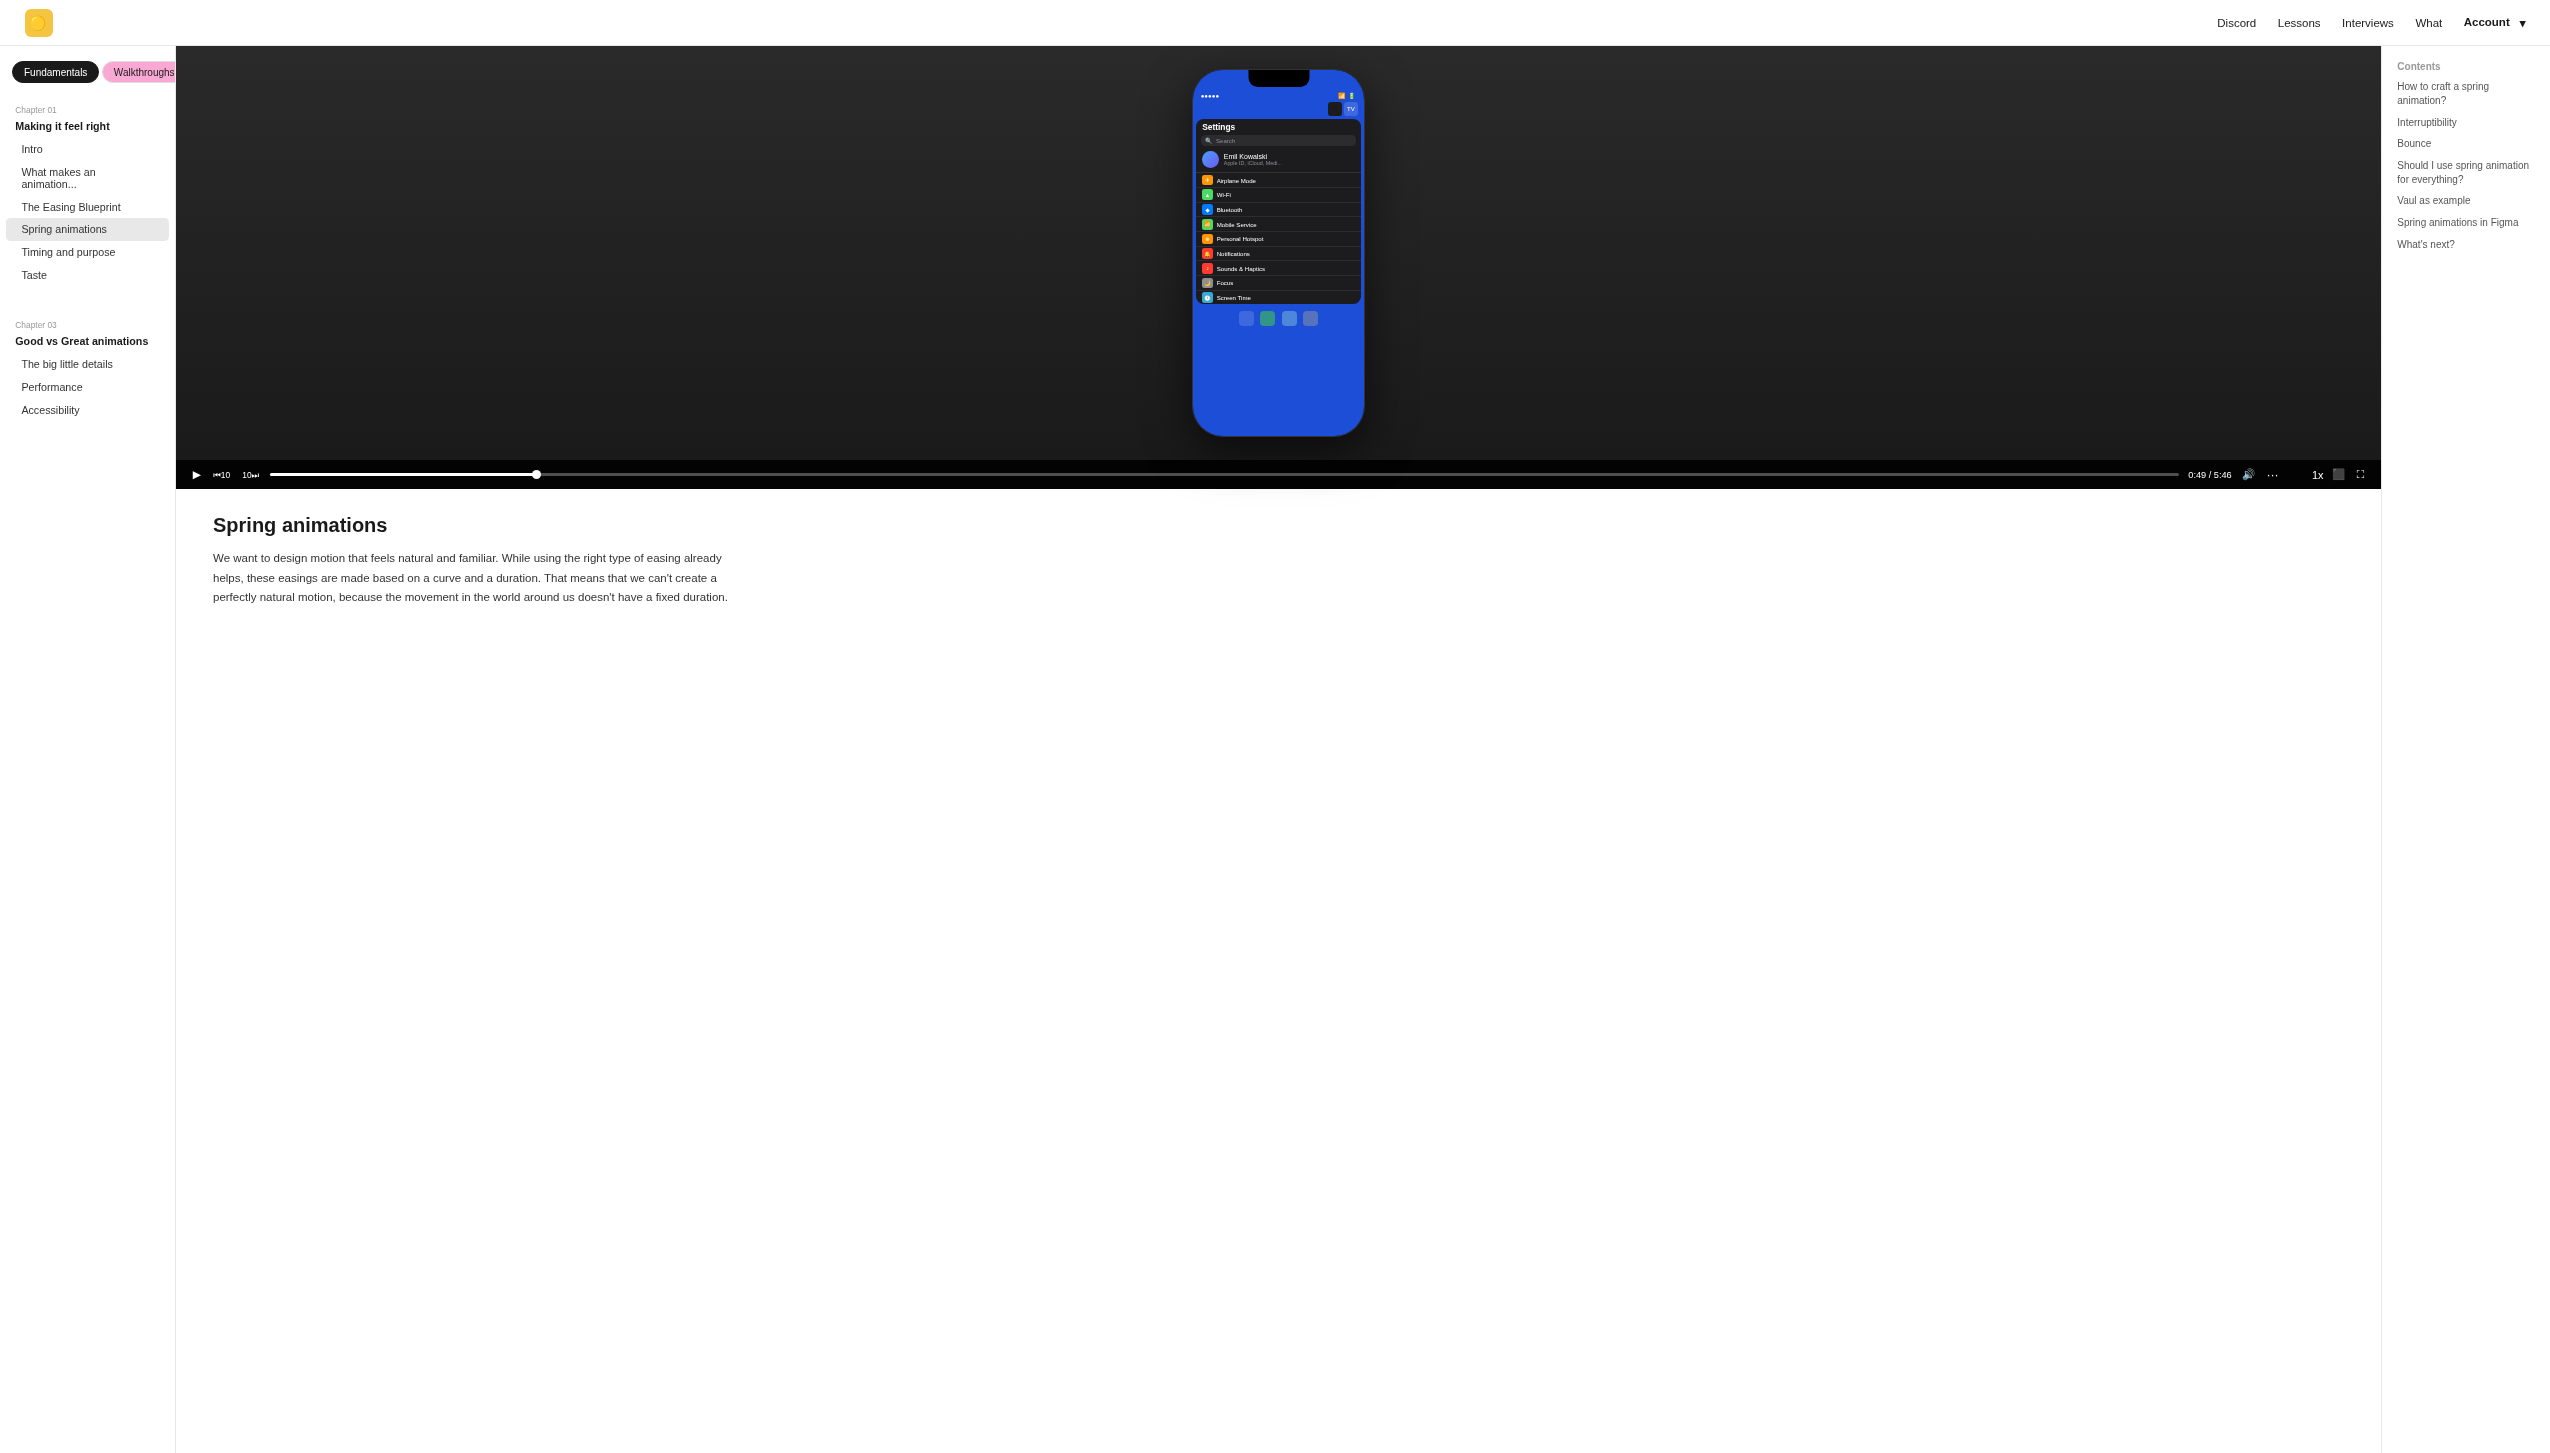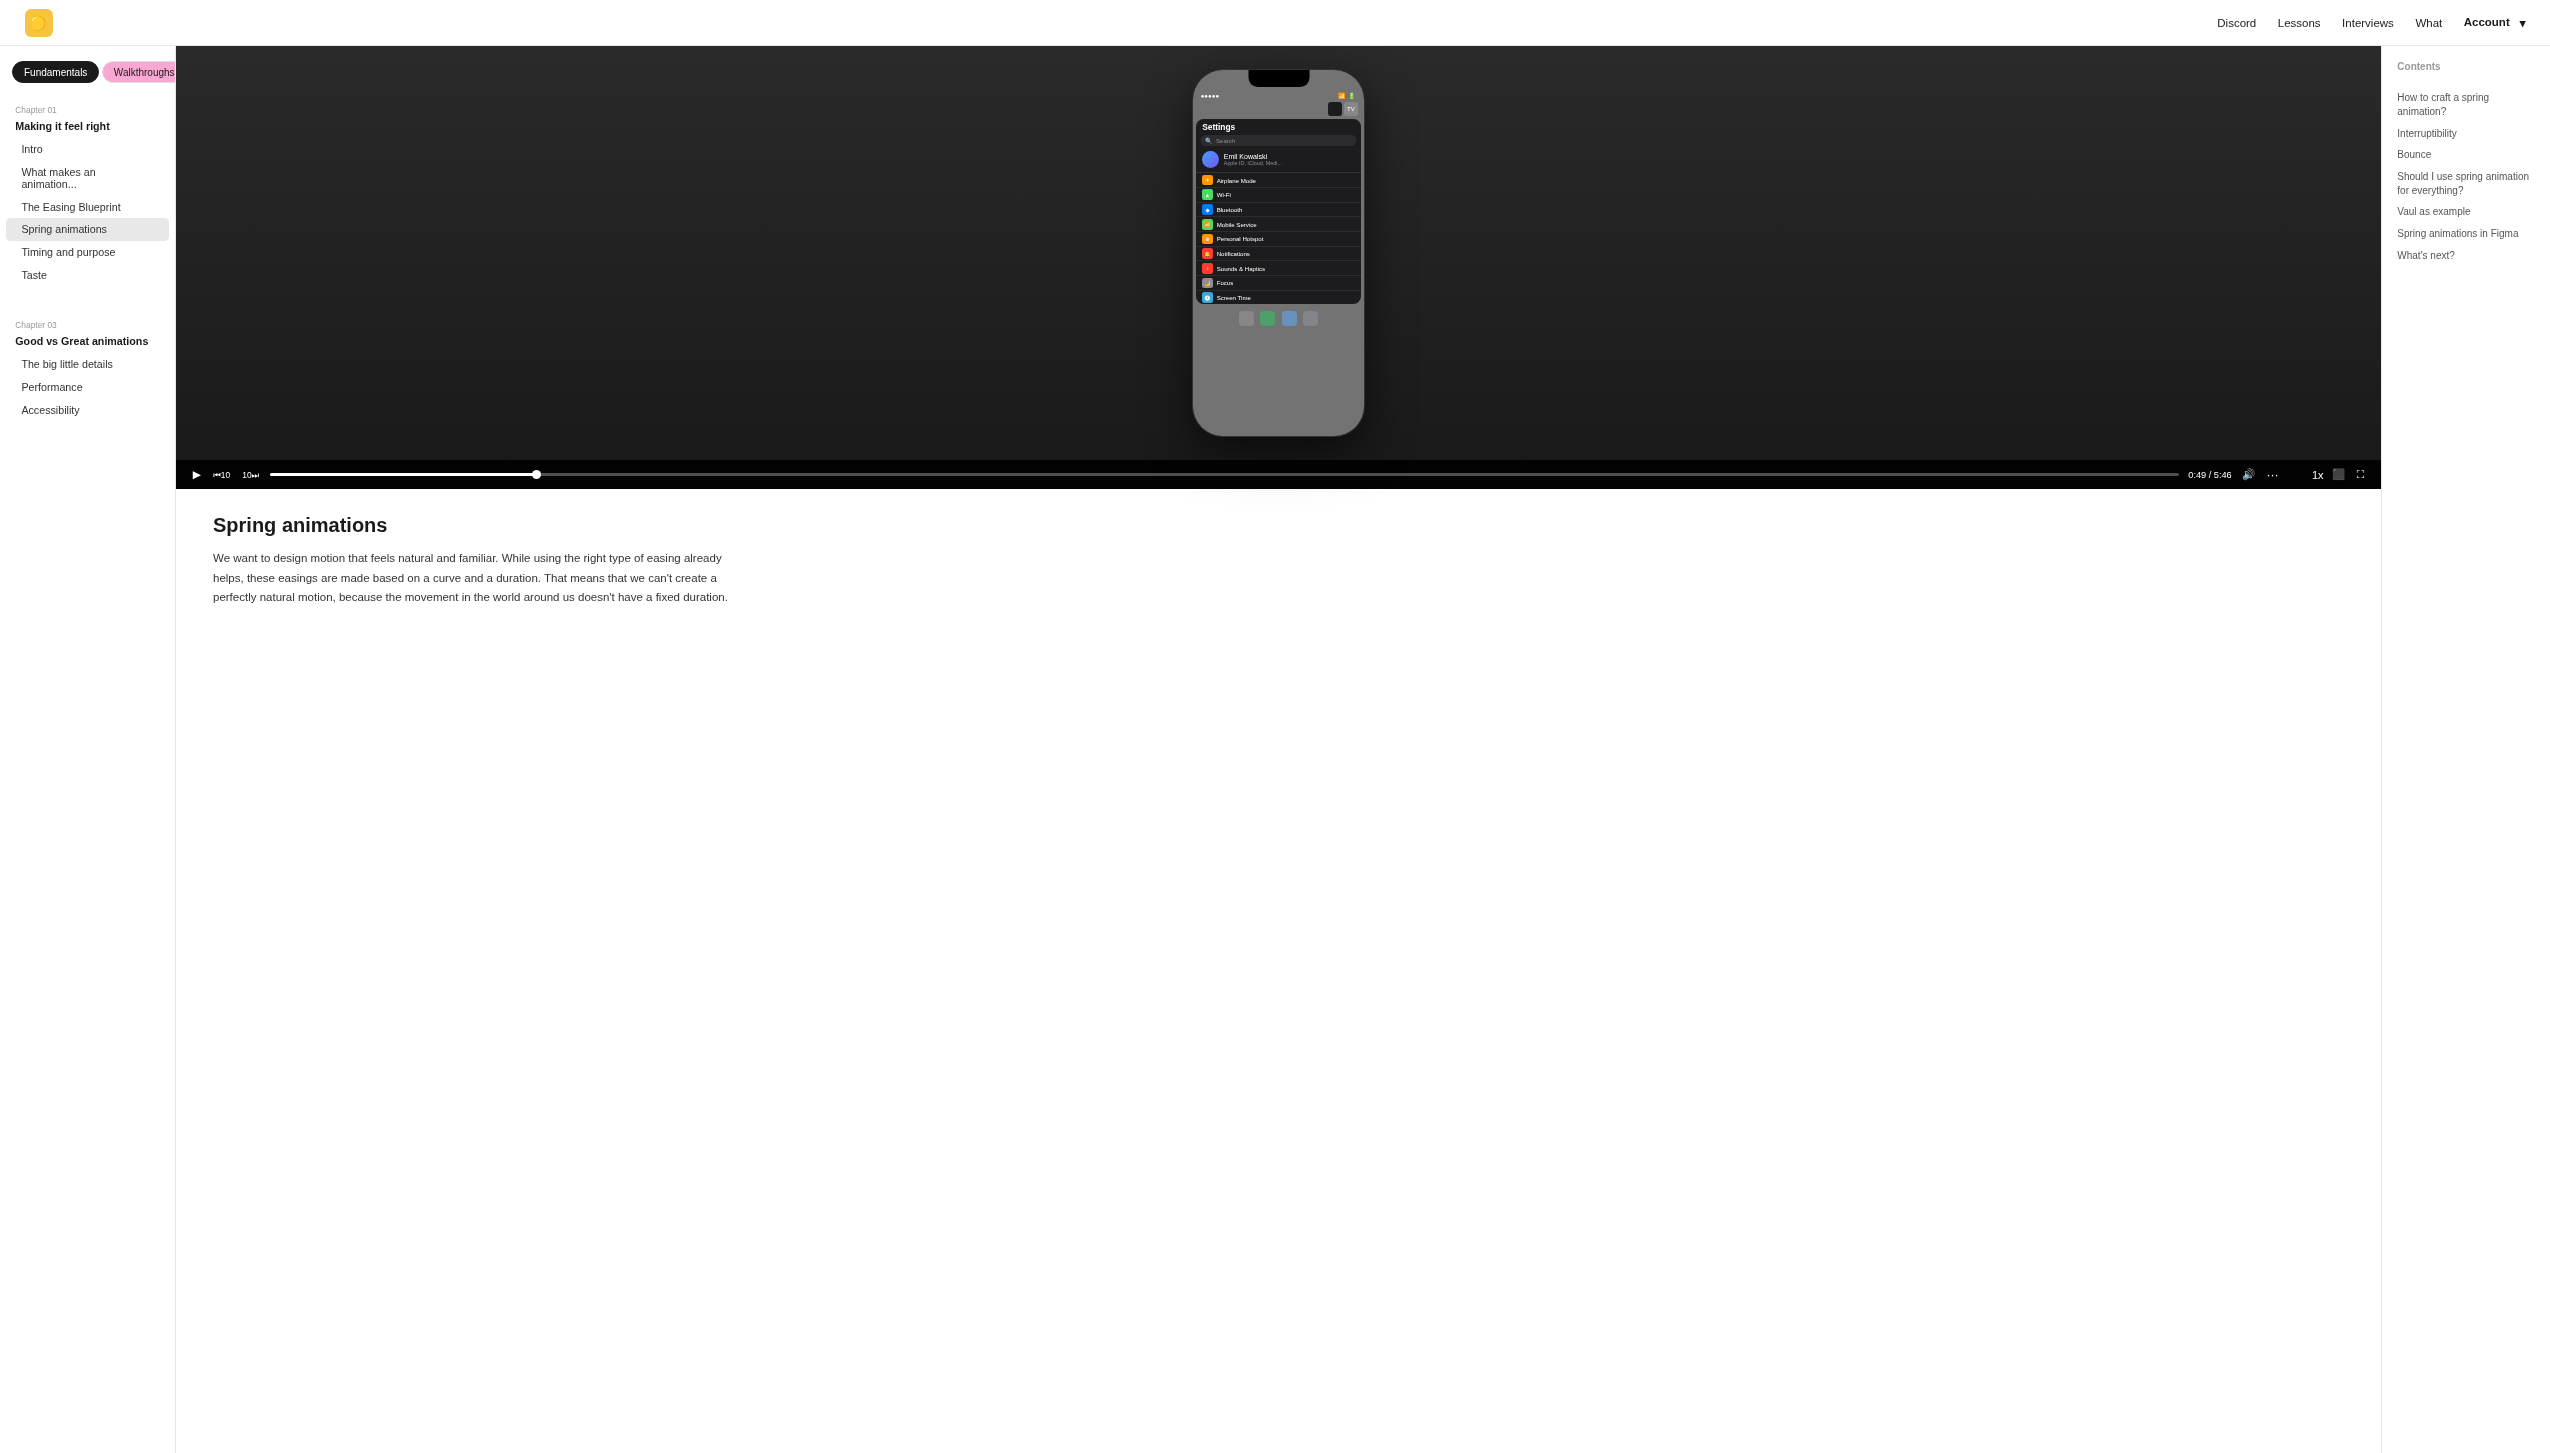--- a/index.html
+++ b/index.html
@@ -120,21 +120,21 @@
     
     .article-content { padding: 24.5px 37px; max-width: 613px; }
     .article-title { font-size: 20px; font-weight: 700; margin-bottom: 12.3px; }
     .article-body { font-size: 11.5px; line-height: 1.7; color: #333; }
 
     
     .right-sidebar {
       border-left: 0.8px solid #e8e8e8;
       padding: 15.3px 15.3px;
     }
-    .contents-title { font-size: 10px; font-weight: 600; color: #999; margin-bottom: 15px; }
+    .contents-title { font-size: 10px; font-weight: 600; color: #999; margin-bottom: 4px; }
     .contents-item {
       display: block; font-size: 10px; color: #555; padding: 3.8px 0;
       cursor: pointer; text-decoration: none; line-height: 1.4;
     }
 
     
     .sidebar-divider { height: 12.3px; }
   </style>
 </head>
 <body>
@@ -190,21 +190,21 @@
 
   <main class="content-area">
 
     <div class="video-container">
       <div class="video-wrapper">
 
         <div class="phone-mockup">
           <div class="phone-notch"></div>
           <div class="phone-screen">
 
-            <div style="background:#737373; height:100%; overflow:hidden; position:relative;">
+            <div style="background:#1d4ed8; height:100%; overflow:hidden; position:relative;">
 
               <div style="display:flex; align-items:center; justify-content:space-between; padding:21.5px 7.7px 1.5px; font-size:7px; color:#fff;">
                 <span style="font-size:6.1px;">●●●●●</span>
                 <div style="display:flex; gap:3.1px; align-items:center;">
                   <span style="font-size:6.1px;">📶</span>
                   <span style="font-size:6.1px;">🔋</span>
                 </div>
               </div>
 
               <div style="display:flex; gap:2.3px; padding:1.5px 6.1px; justify-content:flex-end;">

